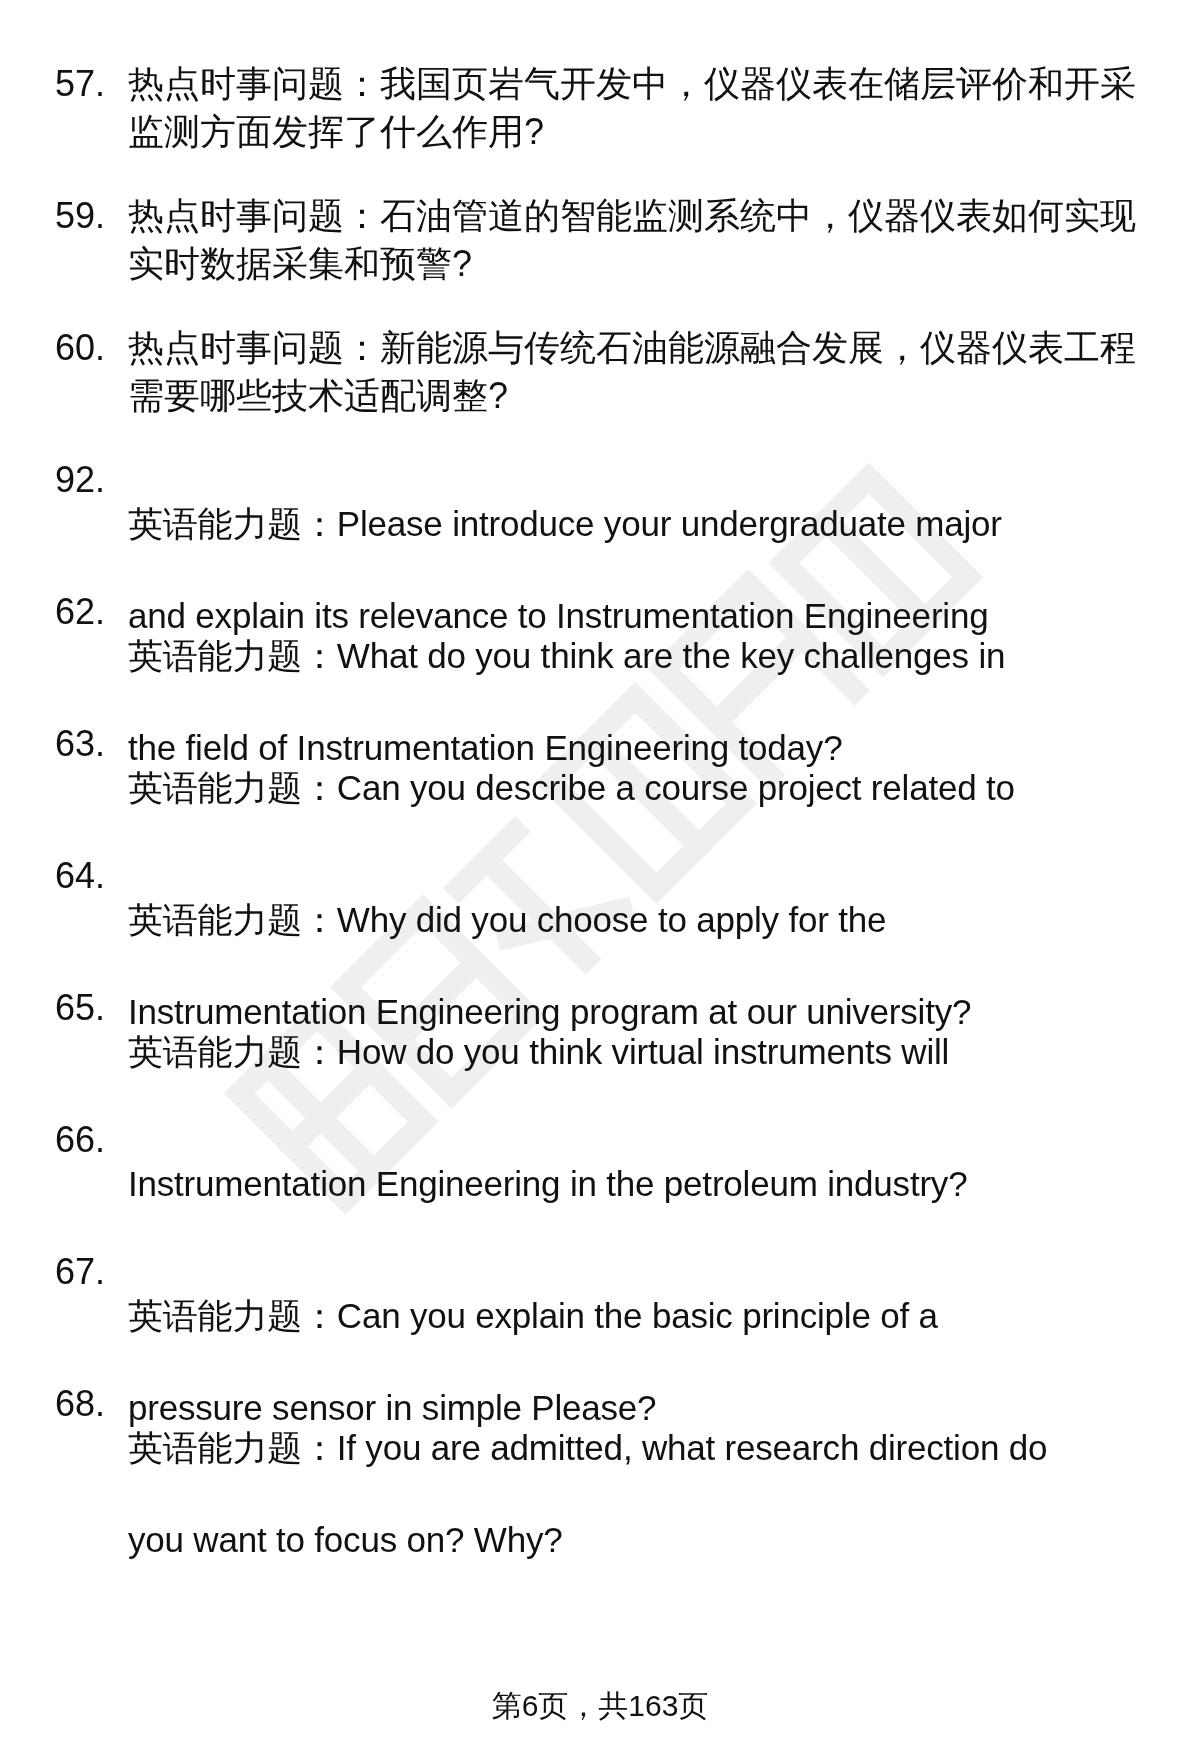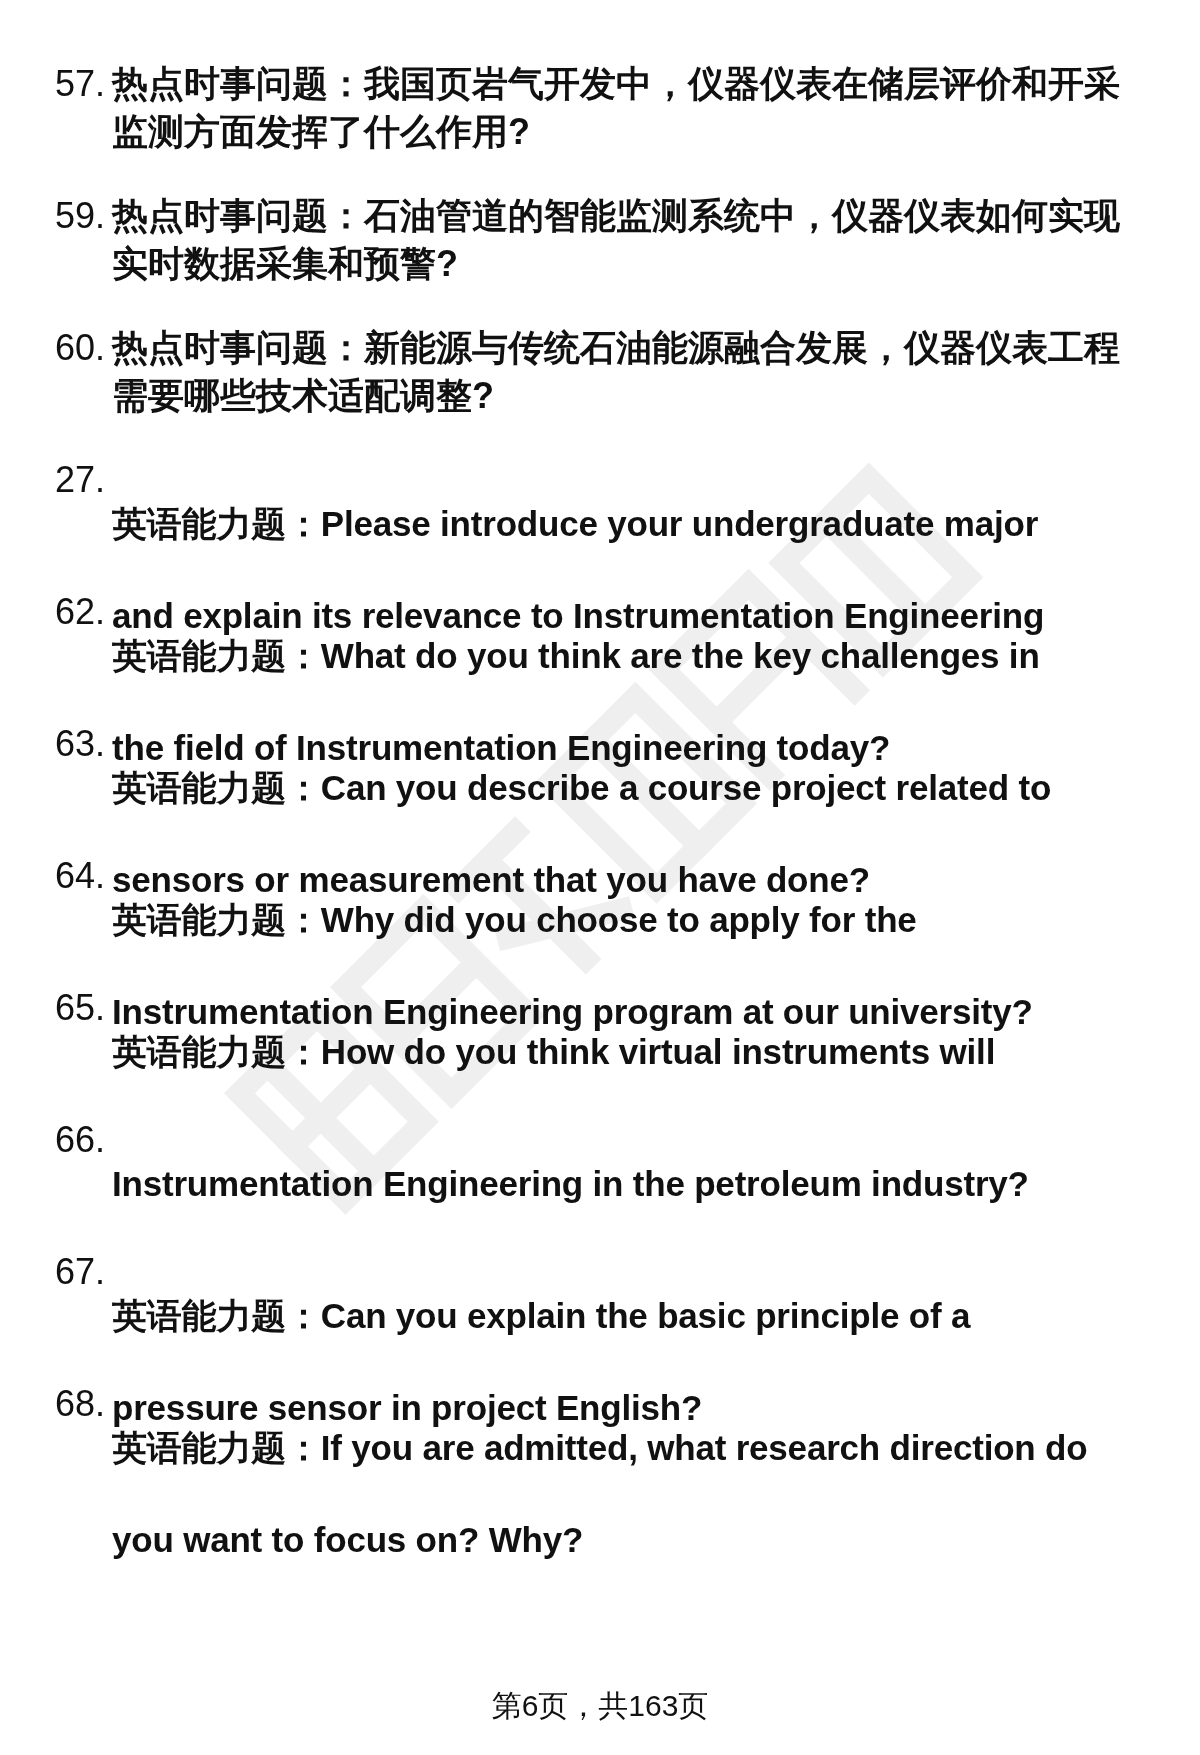--- a/index.html
+++ b/index.html
@@ -18,21 +18,21 @@
   .item {
     position: relative;
     height: 96px;
     margin-bottom: 36px;
   }
   .num {
     position: absolute; left: 55px; top: 0;
     font-size: 36px; line-height: 48px; white-space: nowrap;
   }
   .body {
-    position: absolute; left: 112px; top: 0; width: 1040px; font-weight: bold;
+    position: absolute; left: 128px; top: 0; width: 1040px;
   }
   .line {
     display: block; font-size: 36px; line-height: 48px; white-space: nowrap;
   }
   .line.en { font-size: 35px; letter-spacing: -0.2px; margin-top: 44px; }
   .footer {
     position: absolute; left: 0; width: 1200px; top: 1686px;
     text-align: center; font-size: 30px; line-height: 40px; z-index: 1;
     box-sizing: border-box;
   }
@@ -69,38 +69,37 @@
     </div>
   </div>
   <div class="item">
     <span class="num">60.</span>
     <div class="body">
       <span class="line">热点时事问题：新能源与传统石油能源融合发展，仪器仪表工程</span>
       <span class="line">需要哪些技术适配调整?</span>
     </div>
   </div>
   <div class="item">
-    <span class="num">27.</span>
+    <span class="num">92.</span>
     <div class="body">
       <span class="line en">英语能力题：Please introduce your undergraduate major</span>
       <span class="line en">and explain its relevance to Instrumentation Engineering</span>
     </div>
   </div>
   <div class="item">
     <span class="num">62.</span>
     <div class="body">
       <span class="line en">英语能力题：What do you think are the key challenges in</span>
       <span class="line en">the field of Instrumentation Engineering today?</span>
     </div>
   </div>
   <div class="item">
     <span class="num">63.</span>
     <div class="body">
       <span class="line en">英语能力题：Can you describe a course project related to</span>
-      <span class="line en">sensors or measurement that you have done?</span>
     </div>
   </div>
   <div class="item">
     <span class="num">64.</span>
     <div class="body">
       <span class="line en">英语能力题：Why did you choose to apply for the</span>
       <span class="line en">Instrumentation Engineering program at our university?</span>
     </div>
   </div>
   <div class="item">
@@ -112,21 +111,21 @@
   <div class="item">
     <span class="num">66.</span>
     <div class="body">
       <span class="line en">Instrumentation Engineering in the petroleum industry?</span>
     </div>
   </div>
   <div class="item">
     <span class="num">67.</span>
     <div class="body">
       <span class="line en">英语能力题：Can you explain the basic principle of a</span>
-      <span class="line en">pressure sensor in project English?</span>
+      <span class="line en">pressure sensor in simple Please?</span>
     </div>
   </div>
   <div class="item">
     <span class="num">68.</span>
     <div class="body">
       <span class="line en">英语能力题：If you are admitted, what research direction do</span>
       <span class="line en">you want to focus on? Why?</span>
     </div>
   </div>
 </div>

